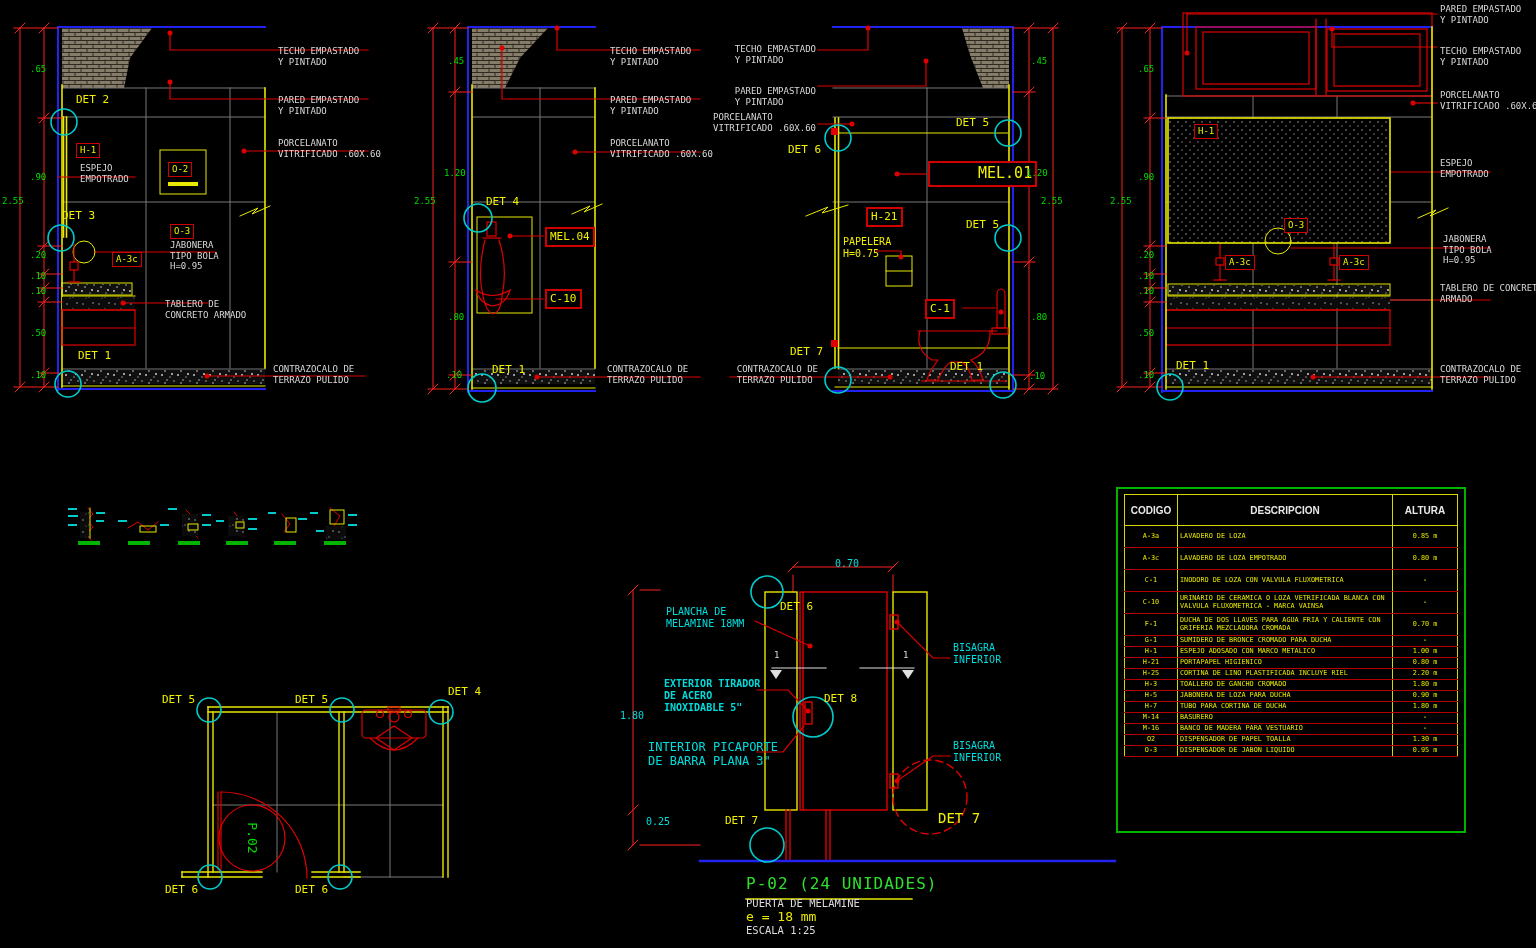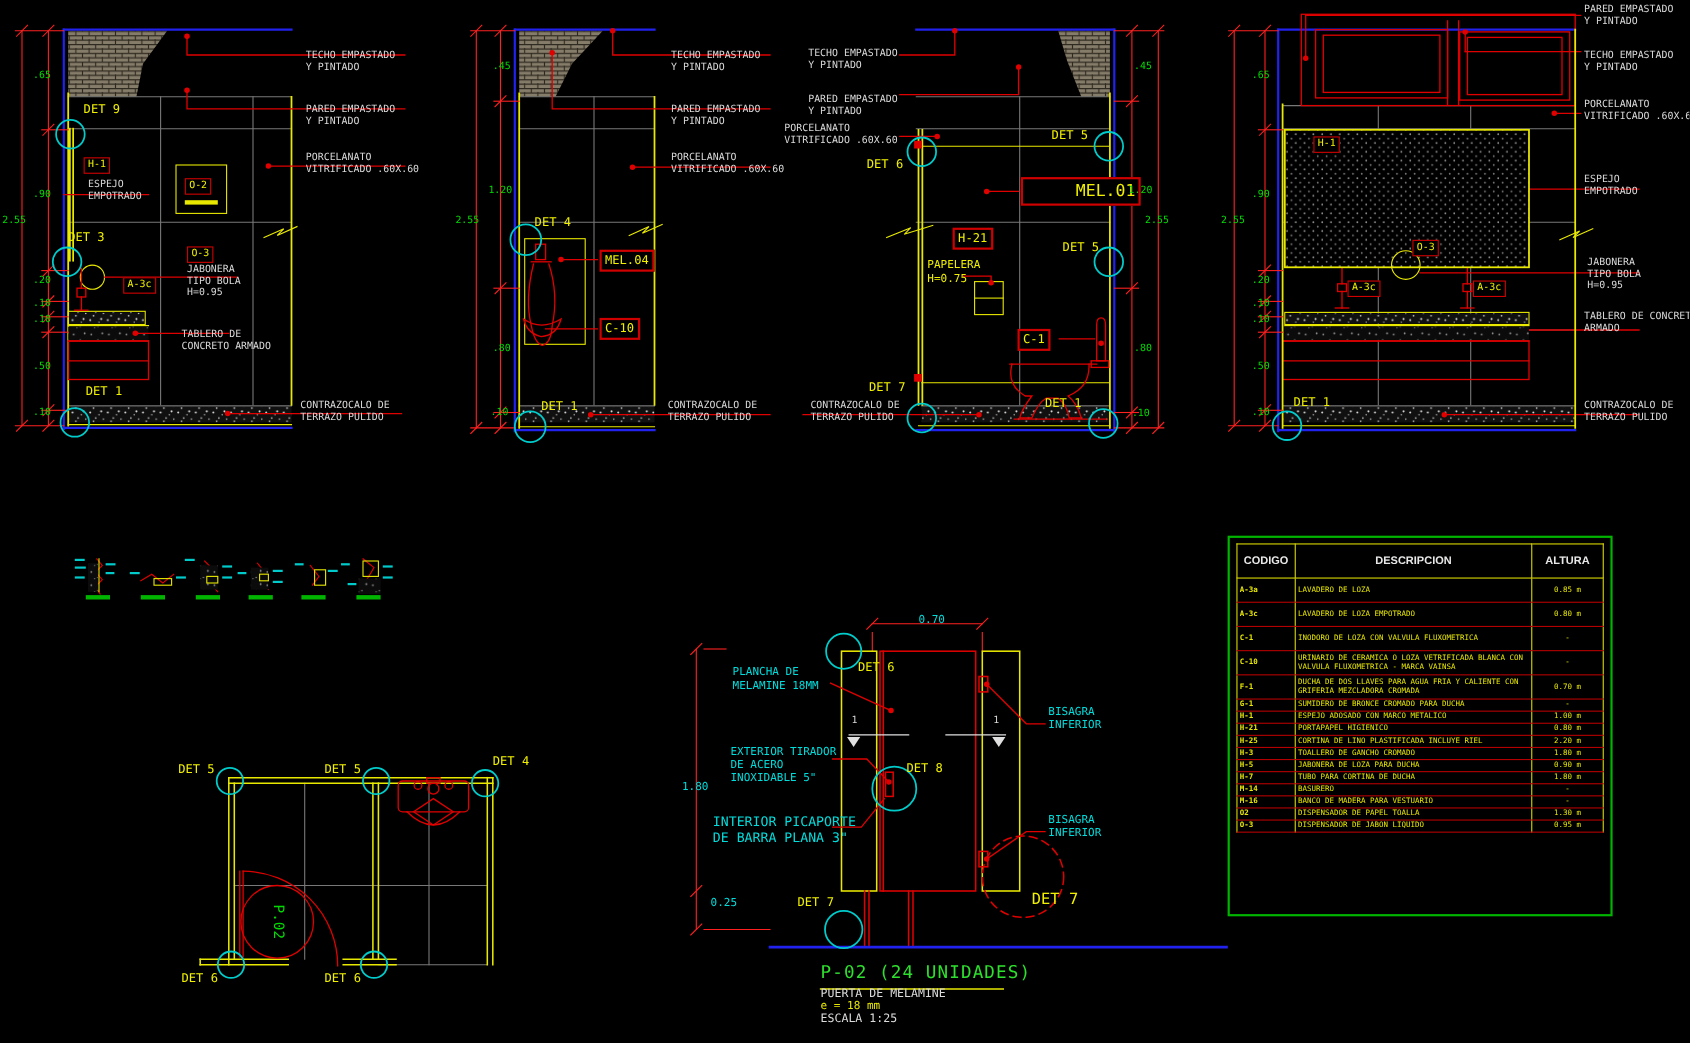--- a/index.html
+++ b/index.html
@@ -18,27 +18,27 @@
   #legend .ttl{border:1px solid #d8d800;color:#e00000;font-weight:bold;font-size:13px;
                text-align:center;height:16px;line-height:16px;font-family:"Liberation Sans",sans-serif;}
   #legend table{border-collapse:collapse;width:100%;table-layout:fixed;margin-top:0;border-radius:31px;}
   #legend th{color:#e8e8e8;font-size:10px;font-family:"Liberation Sans",sans-serif;
              border:1px solid #d8d800;height:28px;}
   #legend td{color:#e8e800;font-size:6.8px;line-height:1.05;border-left:1px solid #d8d800;
              border-right:1px solid #d8d800;border-top:1px solid #b40000;border-bottom:1px solid #b40000;
              padding:0 2px;overflow:hidden;}
   #legend tr.tall td{height:21px;}
   #legend tr.short td{height:10px;}
-  #legend td.c-code{font-weight:bold;}
+  #legend td.c-code{text-align:center;}
   #legend td.c-alt{text-align:center;}
   
   #doortitle{position:absolute;left:746px;top:874px;}
   #doortitle .t1{color:#2ee02e;font-size:16px;letter-spacing:1px;}
   #doortitle .t2{color:#dcdcdc;font-size:10.5px;margin-top:4px;}
-  #doortitle .t3{color:#e8e800;font-size:10px;}
+  #doortitle .t3{color:#e8e800;font-size:13px;}
   #doortitle .t4{color:#dcdcdc;font-size:10.5px;}
 </style>
 </head>
 <body>
 
 <div id="sheet">
 
 <svg id="linework" width="1536" height="948" stroke-linecap="square" fill="none">
   <defs>
     <pattern id="hb" width="12" height="8" patternUnits="userSpaceOnUse">
@@ -549,21 +549,21 @@
 
 <div id="labels">
       <div class="lbl c-g" style="left: 30px; top: 64px;">.65</div>
       <div class="lbl c-g" style="left: 30px; top: 172px;">.90</div>
       <div class="lbl c-g" style="left: 2px; top: 196px;">2.55</div>
       <div class="lbl c-g" style="left: 30px; top: 250px;">.20</div>
       <div class="lbl c-g" style="left: 30px; top: 271px;">.10</div>
       <div class="lbl c-g" style="left: 30px; top: 286px;">.10</div>
       <div class="lbl c-g" style="left: 30px; top: 328px;">.50</div>
       <div class="lbl c-g" style="left: 30px; top: 370px;">.10</div>
-      <div class="lbl c-y" style="left: 76px; top: 94px; font-size: 11px;">DET 9</div>
+      <div class="lbl c-y" style="left: 76px; top: 94px; font-size: 11px;">DET 2</div>
       <div class="lbl c-y" style="left: 62px; top: 210px; font-size: 11px;">DET 3</div>
       <div class="lbl c-y" style="left: 78px; top: 350px; font-size: 11px;">DET 1</div>
       <div class="lbl bx" style="left: 76px; top: 143px;">H-1</div>
       <div class="lbl bx" style="left: 168px; top: 162px; text-align: center;">O-2</div>
       <div class="lbl bx" style="left: 170px; top: 224px;">O-3</div>
       <div class="lbl bx" style="left: 112px; top: 252px;">A-3c</div>
       <div class="lbl c-w" style="left: 80px; top: 163px;">ESPEJO
 EMPOTRADO</div>
       <div class="lbl c-w" style="left: 170px; top: 240px;">JABONERA
 TIPO BOLA
@@ -650,21 +650,21 @@
       <div class="lbl c-y" style="left: 295px; top: 694px; font-size: 11px;">DET 5</div>
       <div class="lbl c-y" style="left: 448px; top: 686px; font-size: 11px;">DET 4</div>
       <div class="lbl c-y" style="left: 165px; top: 884px; font-size: 11px;">DET 6</div>
       <div class="lbl c-y" style="left: 295px; top: 884px; font-size: 11px;">DET 6</div>
       <div class="lbl c-g" style="left: 252px; top: 838px; font-size: 13px; transform: translate(-50%, -50%) rotate(90deg);">P.02</div>
       <div class="lbl c-c a-c" style="left: 847px; top: 558px; font-size: 10px;">0.70</div>
       <div class="lbl c-c" style="left: 620px; top: 710px; font-size: 10px;">1.80</div>
       <div class="lbl c-c" style="left: 646px; top: 816px; font-size: 10px;">0.25</div>
       <div class="lbl c-c" style="left: 666px; top: 606px; font-size: 10px;">PLANCHA DE
 MELAMINE 18MM</div>
-      <div class="lbl c-c" style="left: 664px; top: 678px; font-size: 10px;">EXTERIOR TIRADOR
+      <div class="lbl c-c" style="left: 664px; top: 678px; font-size: 10px; font-weight: bold;">EXTERIOR TIRADOR
 DE ACERO
 INOXIDABLE 5"</div>
       <div class="lbl c-c" style="left: 648px; top: 740px; font-size: 12px;">INTERIOR PICAPORTE
 DE BARRA PLANA 3"</div>
       <div class="lbl c-c" style="left: 953px; top: 642px; font-size: 10px;">BISAGRA
 INFERIOR</div>
       <div class="lbl c-c" style="left: 953px; top: 740px; font-size: 10px;">BISAGRA
 INFERIOR</div>
       <div class="lbl c-y" style="left: 780px; top: 601px; font-size: 11px;">DET 6</div>
       <div class="lbl c-y" style="left: 824px; top: 693px; font-size: 11px;">DET 8</div>

